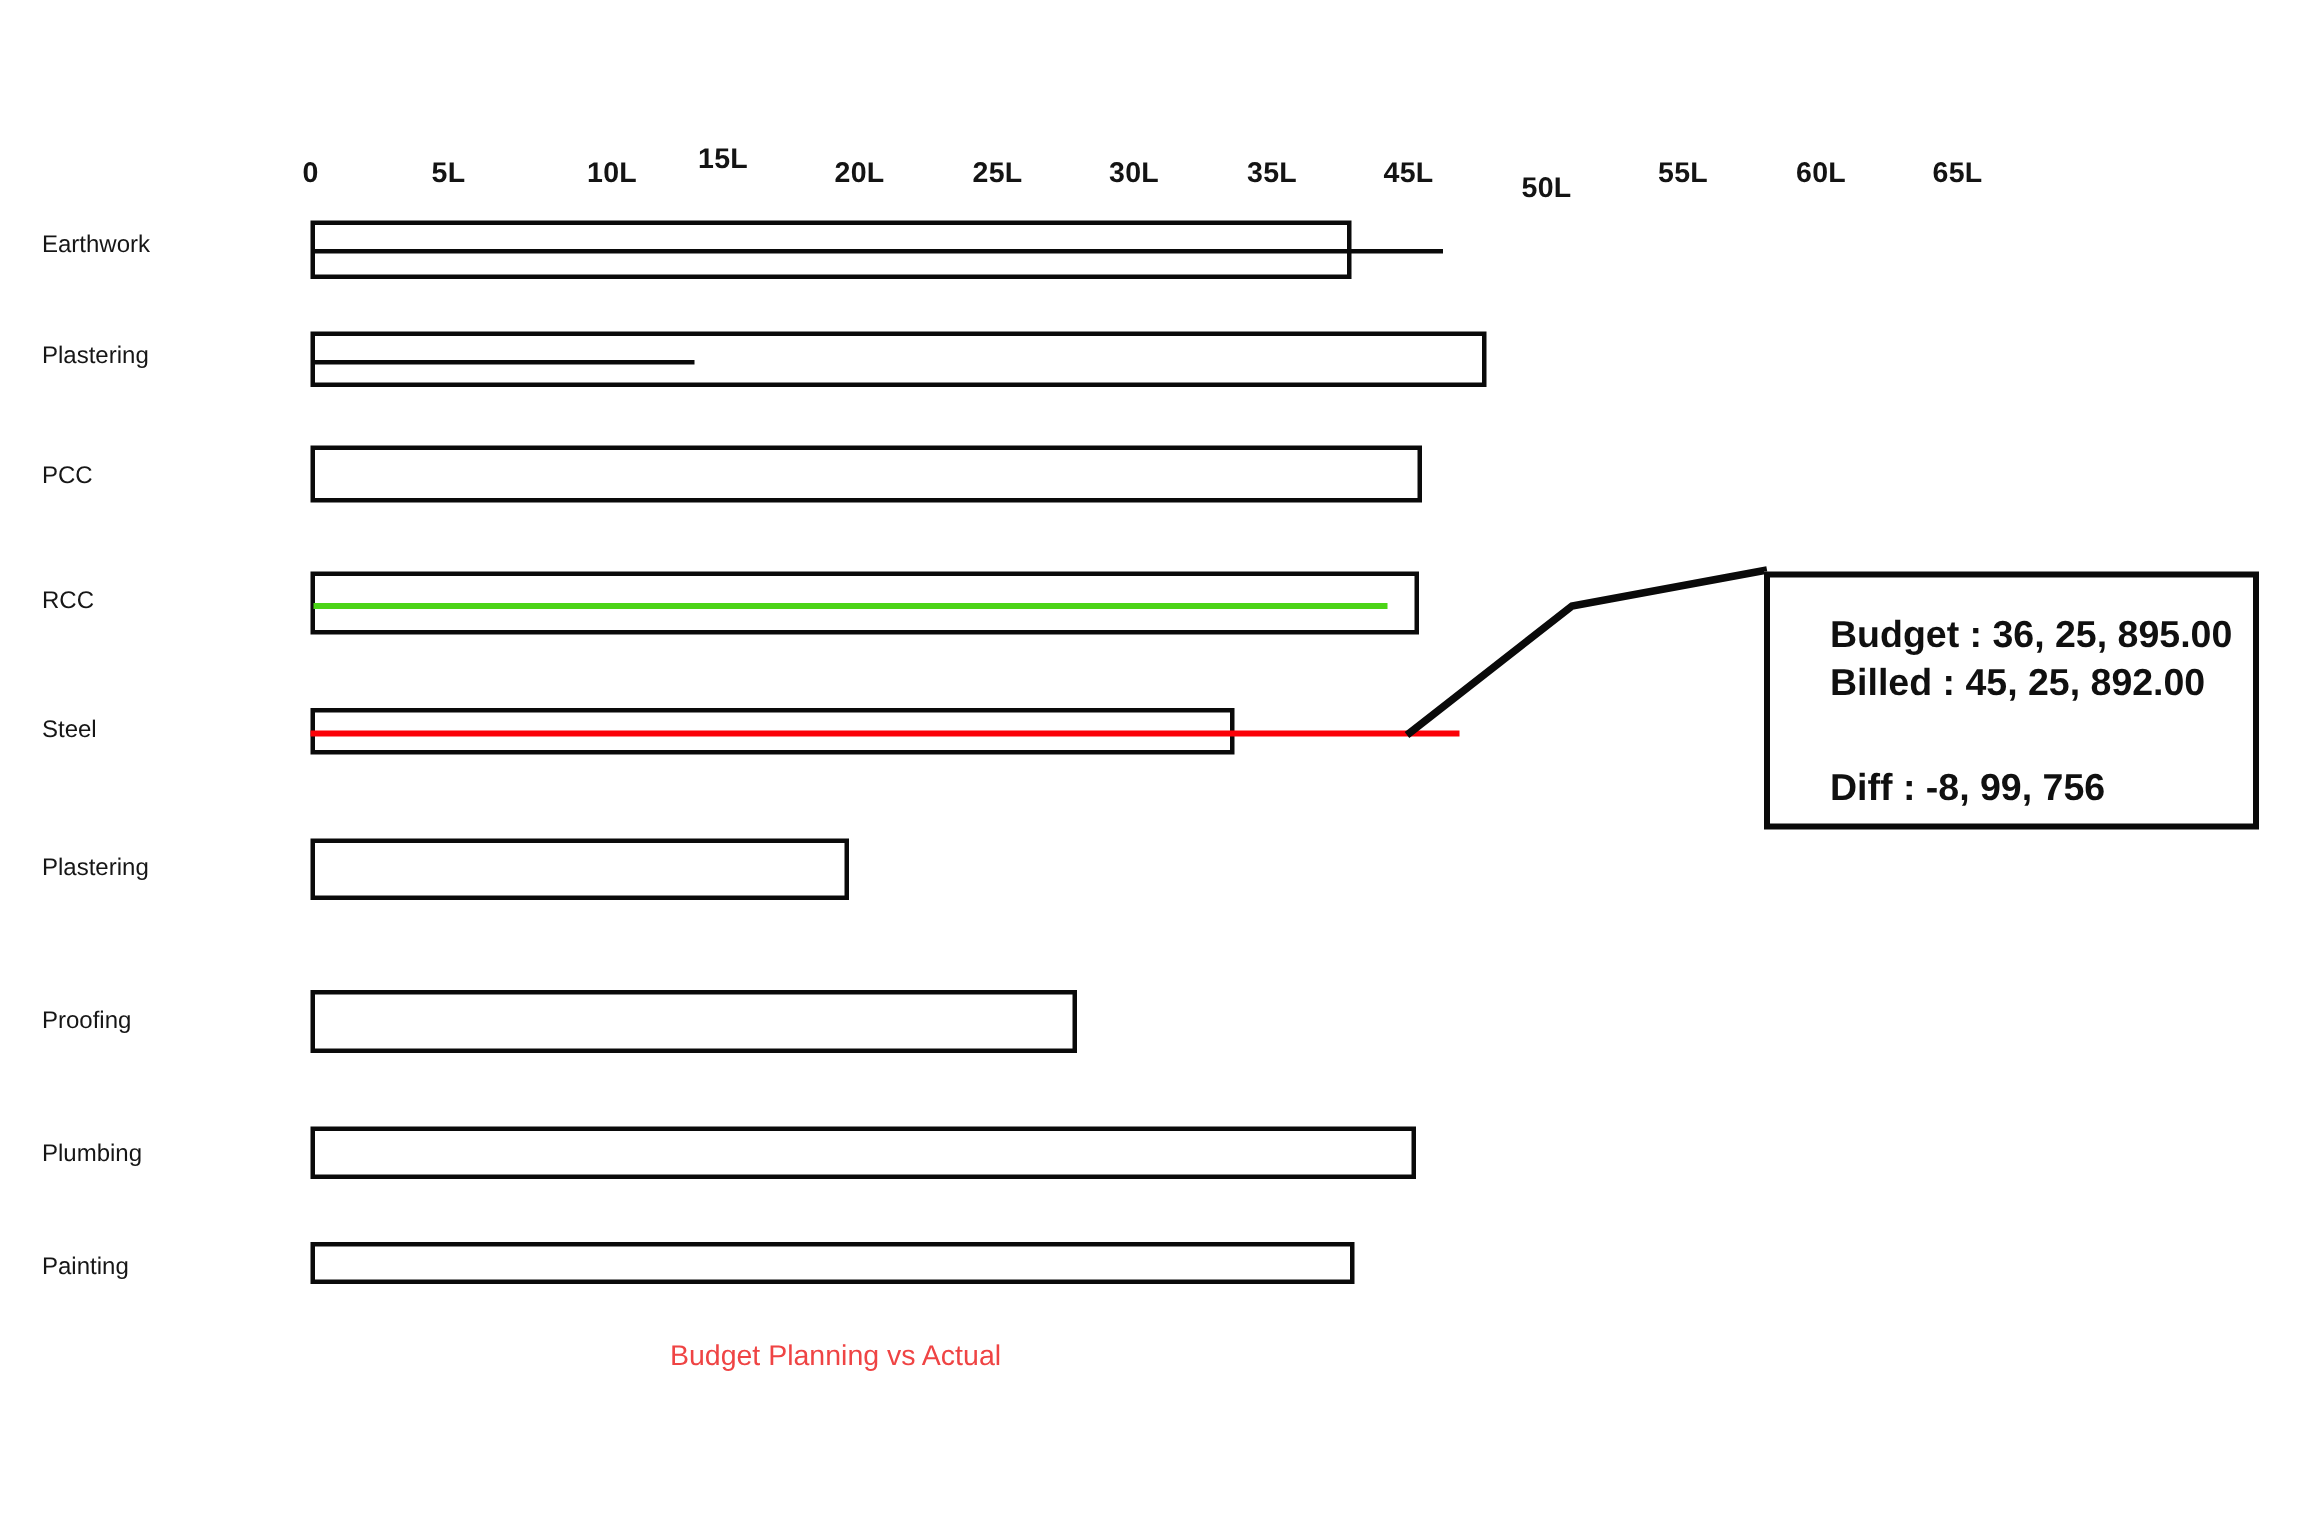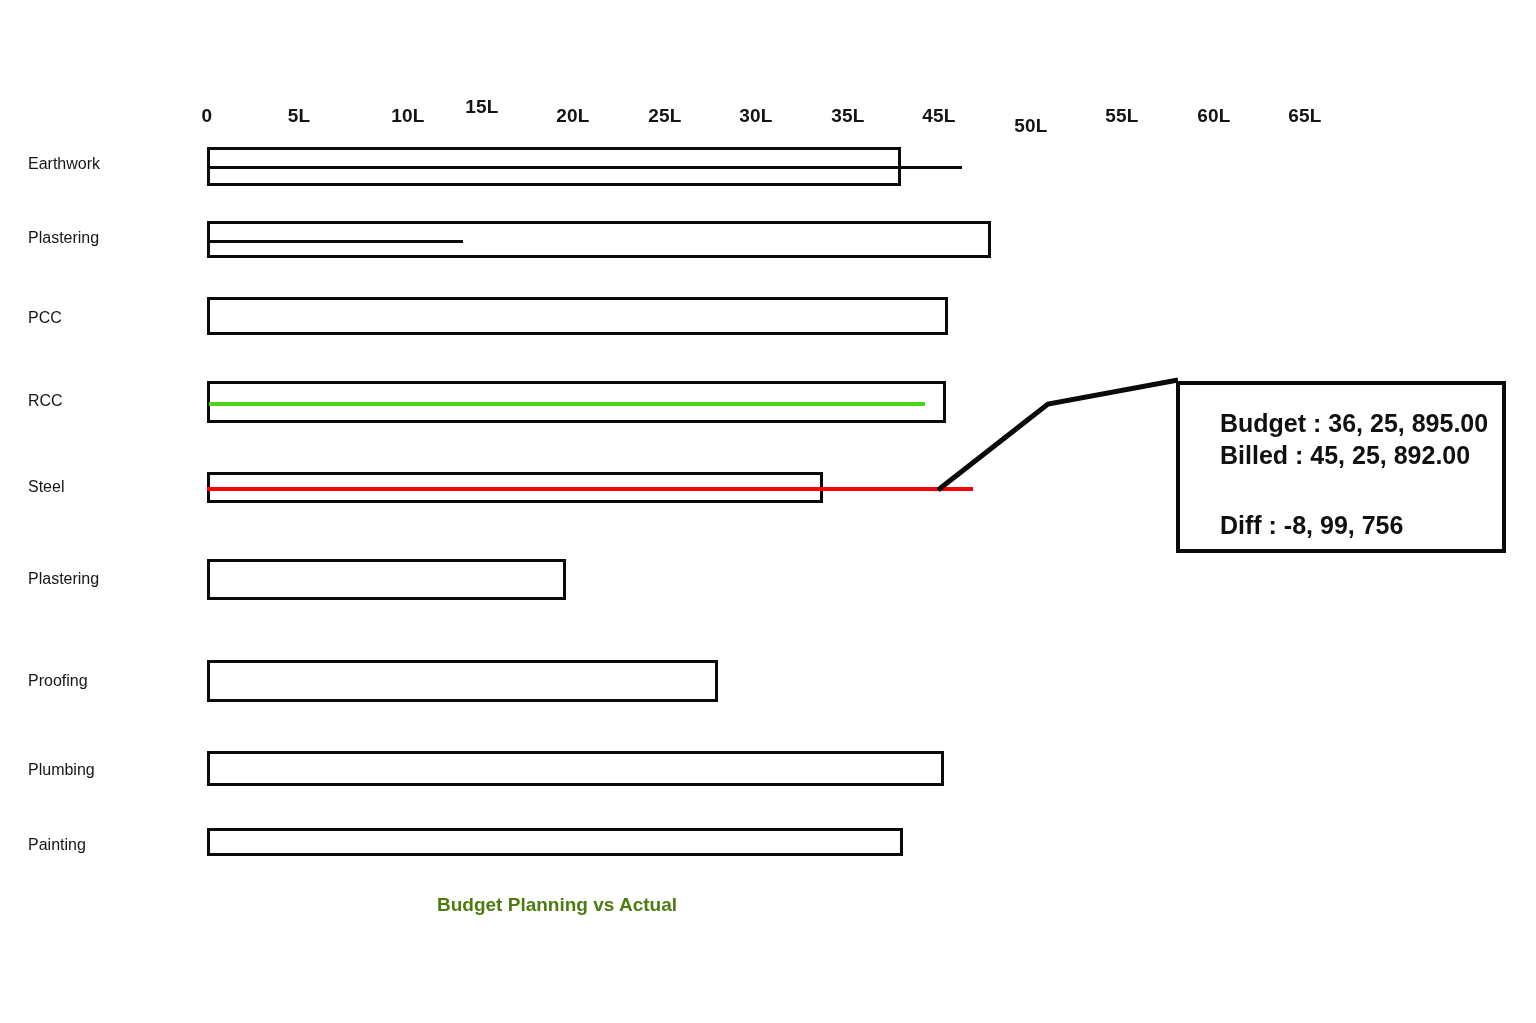--- a/index.html
+++ b/index.html
@@ -93,22 +93,22 @@
     left: 0; top: 0;
     width: 1536px; height: 1023px;
     pointer-events: none;
     overflow: visible;
   }
 
   
   .chart-caption {
     position: absolute;
     font-size: 19px;
-    font-weight: 700;
-    color: #4d7c0f;
+    font-weight: 400;
+    color: #ef4444;
     white-space: nowrap;
     transform: translateX(-50%);
   }
 </style>
 </head>
 <body>
 
 <div id="chart-root">
 
   <div class="axis-labels" id="axis-labels">

